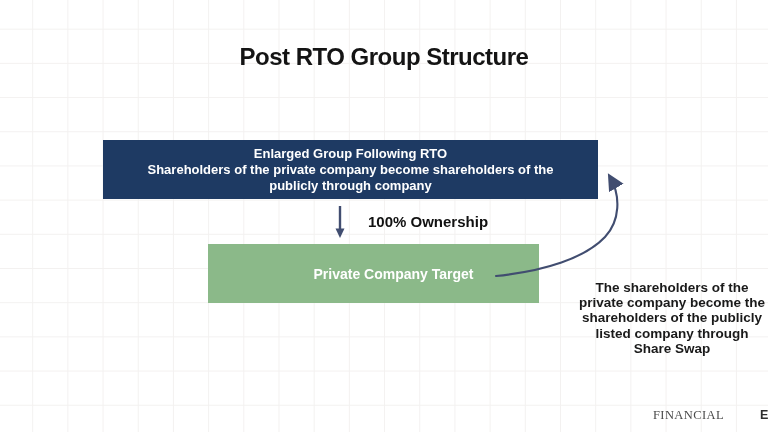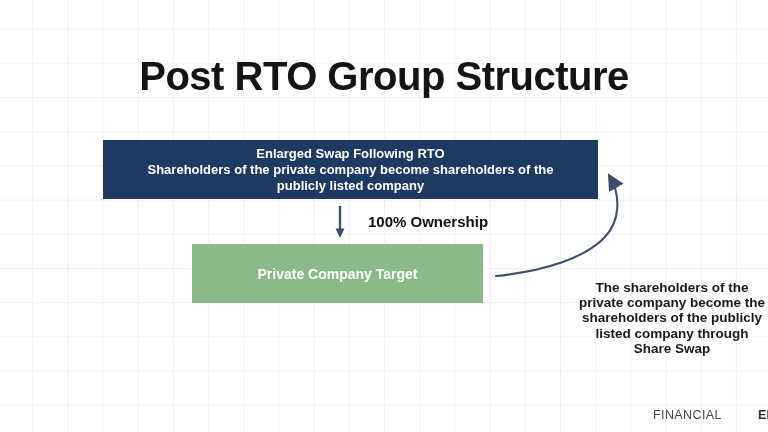--- a/index.html
+++ b/index.html
@@ -17,21 +17,21 @@
     background-size: 35.2px 34.2px;
     background-position: -3px -5.5px;
   }
 
   .title {
     position: absolute;
     top: 27px;
     left: 0;
     width: 100%;
     text-align: center;
-    font-size: 40px;
+    font-size: 24px;
     font-weight: bold;
     letter-spacing: -0.5px;
     color: #141414;
   }
 
   .navy-box {
     position: absolute;
     left: 103px;
     top: 140px;
     width: 495px;
@@ -68,32 +68,33 @@
     left: 368px;
     top: 213px;
     font-size: 15px;
     font-weight: bold;
     color: #111111;
     text-align: right;
   }
 
   .green-box {
     position: absolute;
-    left: 192px;
+    left: 208px;
     top: 244px;
     width: 291px;
     height: 59px;
     background: #8bb989;
     color: #ffffff;
     display: flex;
     align-items: center;
     justify-content: center;
     text-align: center;
     font-size: 14px;
     font-weight: bold;
+    padding-left: 40px;
   }
 
   .curve-arrow {
     position: absolute;
     left: 488px;
     top: 163px;
   }
 
   .share-swap-note {
     position: absolute;
@@ -112,20 +113,21 @@
     position: absolute;
     left: 653px;
     top: 404px;
     font-size: 12.5px;
     color: #4a4a4a;
     white-space: nowrap;
   }
   .logo .logo-light {
     font-weight: normal;
     letter-spacing: 0.4px;
+    font-family: Liberation Serif, serif;
   }
   .logo .logo-bold {
     font-weight: bold;
     color: #2e2e2e;
     letter-spacing: 0.2px;
     margin-left: 36px;
   }
   .logo .logo-mark {
     display: inline-block;
     width: 5px;
@@ -137,23 +139,23 @@
   }
 </style>
 </head>
 <body>
 
 <div class="slide">
 
   <h1 class="title">Post RTO Group Structure</h1>
 
   <div class="navy-box">
-    <div class="box-heading">Enlarged Swap Following RTO</div>
+    <div class="box-heading">Enlarged Group Following RTO</div>
     <div class="box-body">Shareholders of the private company become shareholders of the
-publicly listed company</div>
+publicly through company</div>
   </div>
 
   <svg class="down-arrow" width="18" height="38" viewBox="0 0 18 38">
     <line x1="9" y1="3" x2="9" y2="27" stroke="#414d70" stroke-width="2.4"></line>
     <path d="M4.5,25.5 L9,35 L13.5,25.5 Z" fill="#414d70"></path>
   </svg>
 
   <div class="ownership-label">100% Ownership</div>
 
   <div class="green-box">

